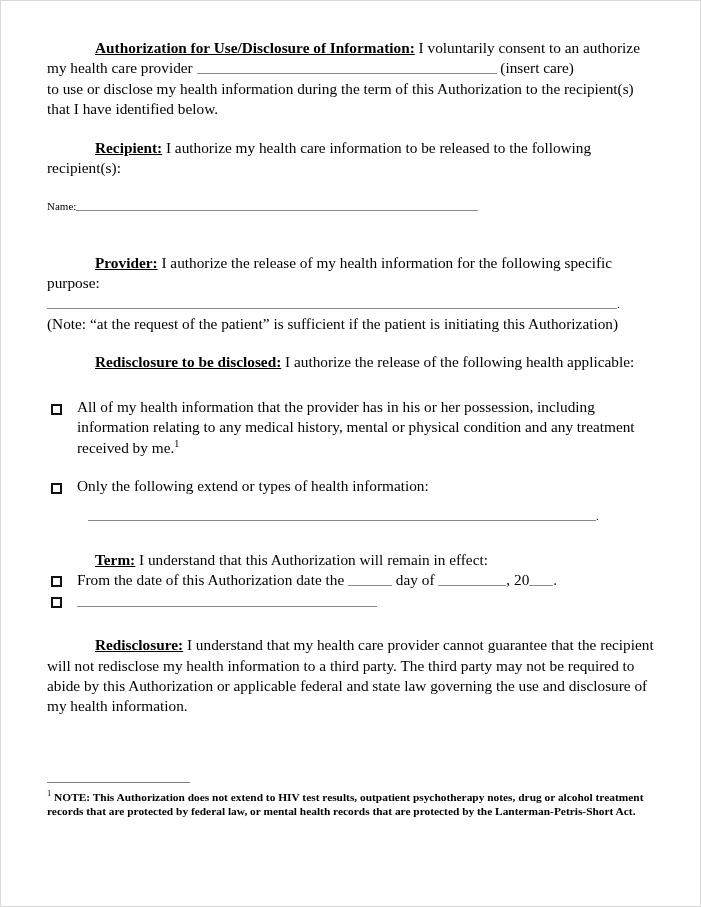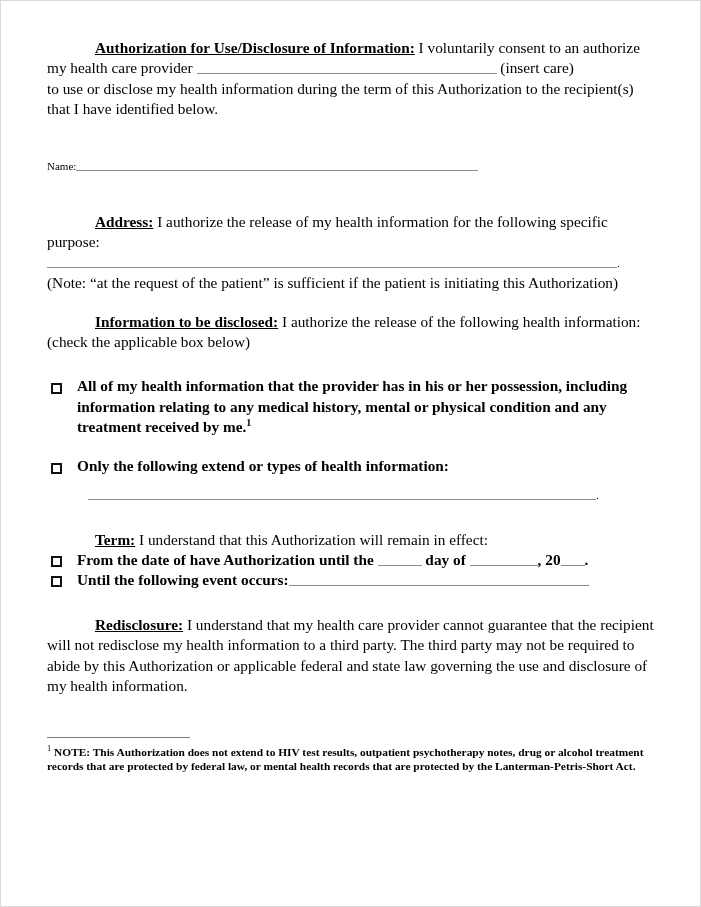--- a/index.html
+++ b/index.html
@@ -89,21 +89,20 @@
     line-height: 20.4px;
     white-space: nowrap;
   }
 
   
   .cb-row {
     display: flex;
     align-items: flex-start;
     font-size: 15.3px;
     line-height: 20.4px;
-    font-weight: bold;
   }
   .cb-box {
     flex: none;
     width: 7px;
     height: 7px;
     border: 2px solid #111111;
     margin-top: 7px;
     margin-left: 4px;
     margin-right: 15px;
     box-sizing: content-box;
@@ -116,21 +115,21 @@
   sup.fn {
     font-size: 10px;
     vertical-align: super;
     line-height: 0;
   }
 
   
   .footnote-wrap {
     position: absolute;
     left: 47px;
-    top: 737px;
+    top: 782px;
     width: 610px;
   }
   .footnote-sep {
     width: 143px;
     height: 0;
     border-top: 1px solid #7d7d7d;
     margin: 0 0 7px 0;
   }
   .footnote {
     font-size: 11.4px;
@@ -159,46 +158,48 @@
   <div class="content">
 
 
     <div class="para">
       <span class="lead">Authorization for Use/Disclosure of Information:</span><span> I voluntarily consent to an authorize my health care provider </span><span class="rule rule-provider"></span><span> (insert care)</span>
     </div>
     <div class="para">to use or disclose my health information during the term of this Authorization to the recipient(s) that I have identified below.</div>
 
     <div class="gap-md"></div>
 
+    <div class="para">
+      <span class="lead">Recipient:</span><span> I authorize my health care information to be released to the following recipient(s):</span>
+    </div>
 
     <div class="gap-md"></div>
 
     <div class="rule-line-row">
       <span>Name:</span><span class="rule rule-name"></span>
     </div>
 
     <div class="gap-md"></div>
 
 
     <div class="gap-md"></div>
 
     <div class="para">
-      <span class="lead">Address:</span><span> I authorize the release of my health information for the following specific purpose:</span>
+      <span class="lead">Provider:</span><span> I authorize the release of my health information for the following specific purpose:</span>
     </div>
     <div class="rule-line-row">
       <span class="rule rule-full"></span><span>.</span>
     </div>
     <div class="para">(Note: “at the request of the patient” is sufficient if the patient is initiating this Authorization)</div>
 
     <div class="gap-md"></div>
 
     <div class="para">
-      <span class="lead">Information to be disclosed:</span><span> I authorize the release of the following health information:</span>
-    </div>
-    <div class="para">(check the applicable box below)</div>
+      <span class="lead">Redisclosure to be disclosed:</span><span> I authorize the release of the following health applicable:</span>
+    </div>
 
     <div class="gap-lg"></div>
 
     <div class="cb-row">
       <span class="cb-box"></span>
       <span class="cb-text"><span>All of my health information that the provider has in his or her possession, including information relating to any medical history, mental or physical condition and any treatment received by me.</span><sup class="fn">1</sup></span>
     </div>
 
     <div class="gap-md"></div>
 
@@ -214,27 +215,27 @@
     </div>
 
     <div class="gap-lg"></div>
 
     <div class="para">
       <span class="lead">Term:</span><span> I understand that this Authorization will remain in effect:</span>
     </div>
 
     <div class="cb-row tight">
       <span class="cb-box"></span>
-      <span class="cb-text"><span>From the date of have Authorization until the </span><span class="rule rule-day"></span><span> day of </span><span class="rule rule-month"></span><span>, 20</span><span class="rule rule-year"></span><span>.</span></span>
+      <span class="cb-text"><span>From the date of this Authorization date the </span><span class="rule rule-day"></span><span> day of </span><span class="rule rule-month"></span><span>, 20</span><span class="rule rule-year"></span><span>.</span></span>
     </div>
 
 
     <div class="cb-row tight">
       <span class="cb-box"></span>
-      <span class="cb-text"><span>Until the following event occurs:</span><span class="rule rule-event"></span></span>
+      <span class="cb-text"><span class="rule rule-event"></span></span>
     </div>
 
     <div class="gap-lg"></div>
 
     <div class="para">
       <span class="lead">Redisclosure:</span><span> I understand that my health care provider cannot guarantee that the recipient will not redisclose my health information to a third party.  The third party may not be required to abide by this Authorization or applicable federal and state law governing the use and disclosure of my health information.</span>
     </div>
 
   </div>
 

